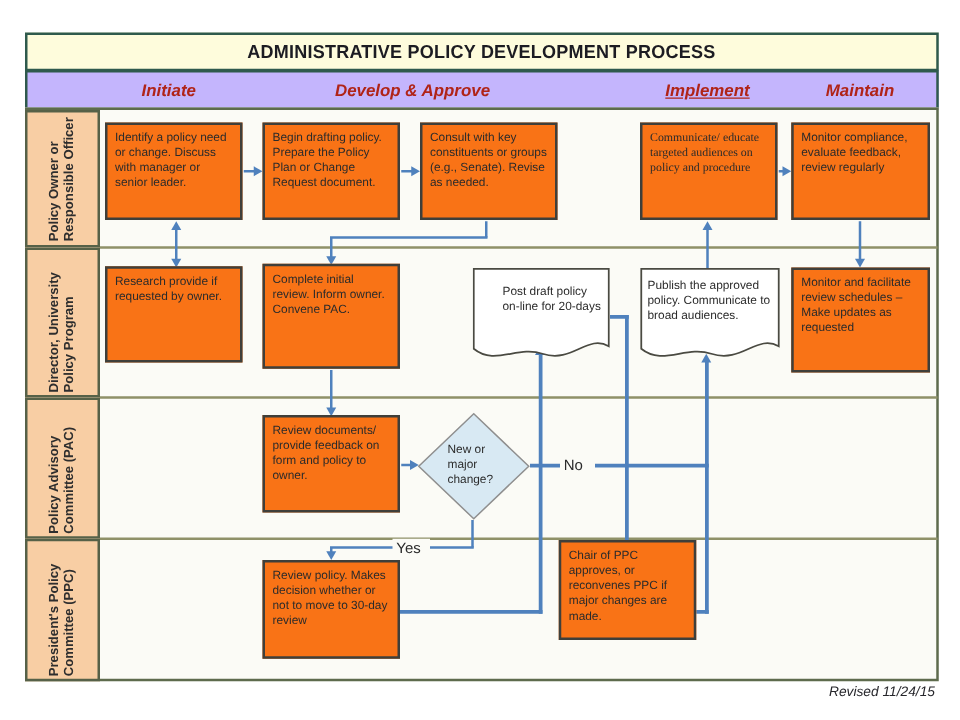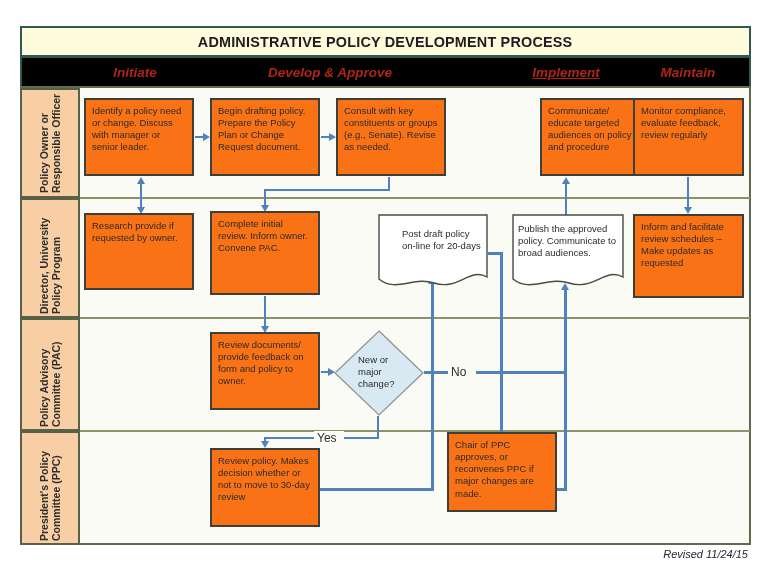--- a/index.html
+++ b/index.html
@@ -6,21 +6,21 @@
   body { background:#ffffff; font-family:"Liberation Sans", sans-serif; }
   #stage { position:relative; width:768px; height:576px; background:#ffffff; overflow:hidden; }
 
   .abs { position:absolute; }
 
   
   .title-bar { left:20px; top:26px; width:731px; height:31px; background:#FEFCDC;
     border:2px solid #2F5A4D; display:flex; align-items:center; justify-content:center; }
   .title-text { font-weight:bold; font-size:15px; letter-spacing:0.2px; color:#1C1C22;
     transform:scaleX(0.96); white-space:nowrap; }
-  .phase-row { left:20px; top:56px; width:731px; height:32px; background:#000000;
+  .phase-row { left:20px; top:56px; width:731px; height:32px; background:#c4b5fd;
     border:2px solid #2F5A4D; }
   .phase { position:absolute; top:7px; font-weight:bold; font-style:italic; font-size:13.5px;
     color:#B02418; text-align:center; }
 
   
   .content { left:20px; top:86px; width:731px; height:459px; background:#FBFBF6;
     border:2px solid #5E6B4D; }
   .sep { background:#8F9168; height:2px; z-index:1; }
 
   
@@ -135,21 +135,21 @@
 
   <div class="abs node" style="left:84px;top:98px;width:110px;height:78px;">
     <div class="node-text">Identify a policy need or change. Discuss with manager or senior leader.</div>
   </div>
   <div class="abs node" style="left:210px;top:98px;width:110px;height:78px;">
     <div class="node-text">Begin drafting policy. Prepare the Policy Plan or Change Request document.</div>
   </div>
   <div class="abs node" style="left:336px;top:98px;width:110px;height:78px;">
     <div class="node-text">Consult with key constituents or groups (e.g., Senate). Revise as needed.</div>
   </div>
-  <div class="abs node" style="left:540px;top:98px;width:110px;height:78px;">
+  <div class="abs node" style="left:512px;top:98px;width:110px;height:78px;font-family:Liberation Serif, serif;">
     <div class="node-text">Communicate/ educate targeted audiences on policy and procedure</div>
   </div>
   <div class="abs node" style="left:633px;top:98px;width:111px;height:78px;">
     <div class="node-text">Monitor compliance, evaluate feedback, review regularly</div>
   </div>
 
   <div class="abs node" style="left:84px;top:213px;width:110px;height:77px;">
     <div class="node-text">Research provide if requested by owner.</div>
   </div>
   <div class="abs node" style="left:210px;top:211px;width:110px;height:84px;">
@@ -161,21 +161,21 @@
     </svg>
     <div class="node-text" style="padding:14px 4px 0 24px;">Post draft policy on-line for 20-days</div>
   </div>
   <div class="abs doc" style="left:512px;top:214px;width:112px;height:80px;">
     <svg viewBox="0 0 110 80" preserveAspectRatio="none">
       <path d="M1,1 L109,1 L109,63 C92,53 80,77 56,69 C36,62 18,79 1,65 Z" fill="#ffffff" stroke="#4A4A42" stroke-width="1.4"></path>
     </svg>
     <div class="node-text" style="padding:9px 2px 0 6px;">Publish the approved policy. Communicate to broad audiences.</div>
   </div>
   <div class="abs node" style="left:633px;top:214px;width:111px;height:84px;">
-    <div class="node-text">Inform and facilitate review schedules – Make updates as requested</div>
+    <div class="node-text">Monitor and facilitate review schedules – Make updates as requested</div>
   </div>
 
   <div class="abs node" style="left:210px;top:332px;width:110px;height:78px;">
     <div class="node-text">Review documents/ provide feedback on form and policy to owner.</div>
   </div>
   <div class="abs diamond" style="left:334px;top:330px;width:90px;height:86px;">
     <svg viewBox="0 0 90 86" preserveAspectRatio="none">
       <polygon points="45,1 89,43 45,85 1,43" fill="#D8E9F3" stroke="#8F8F8F" stroke-width="1.2"></polygon>
     </svg>
     <div class="node-text">New or major change?</div>

